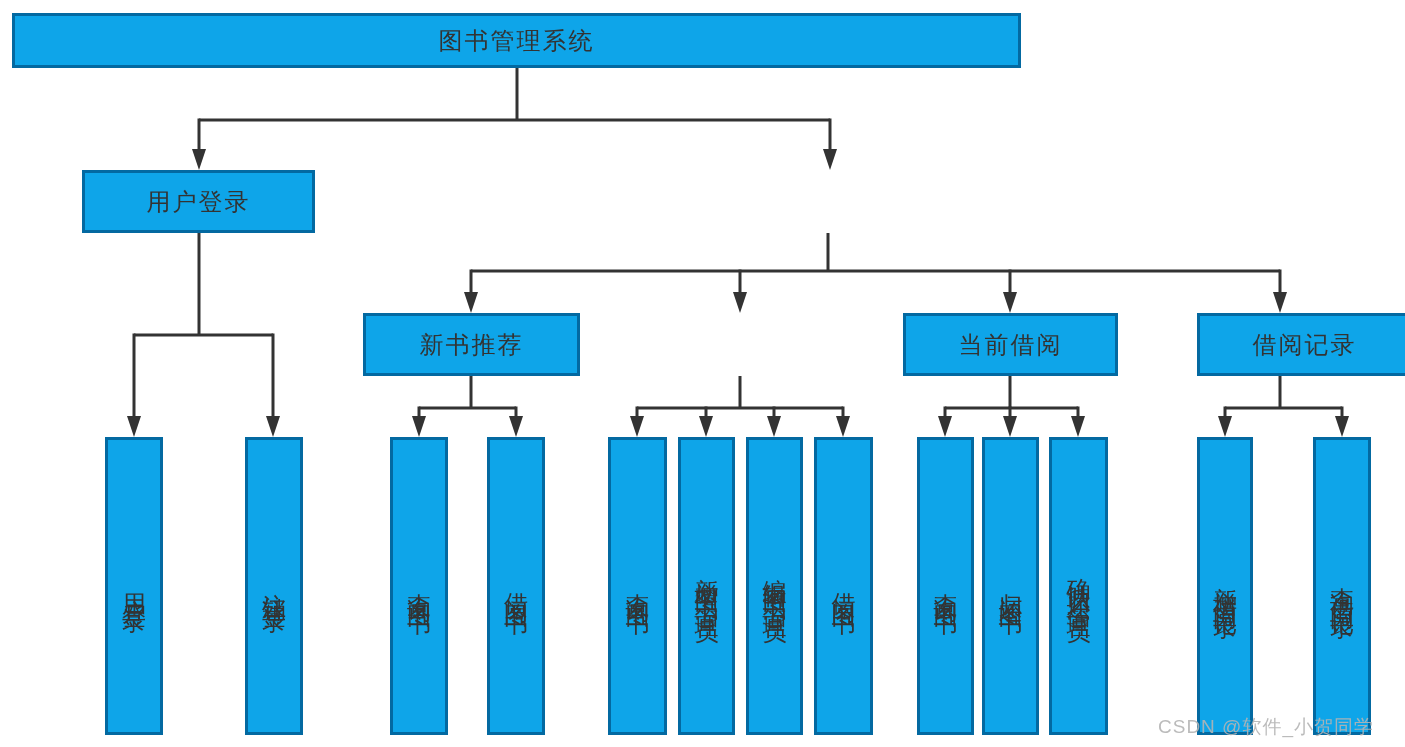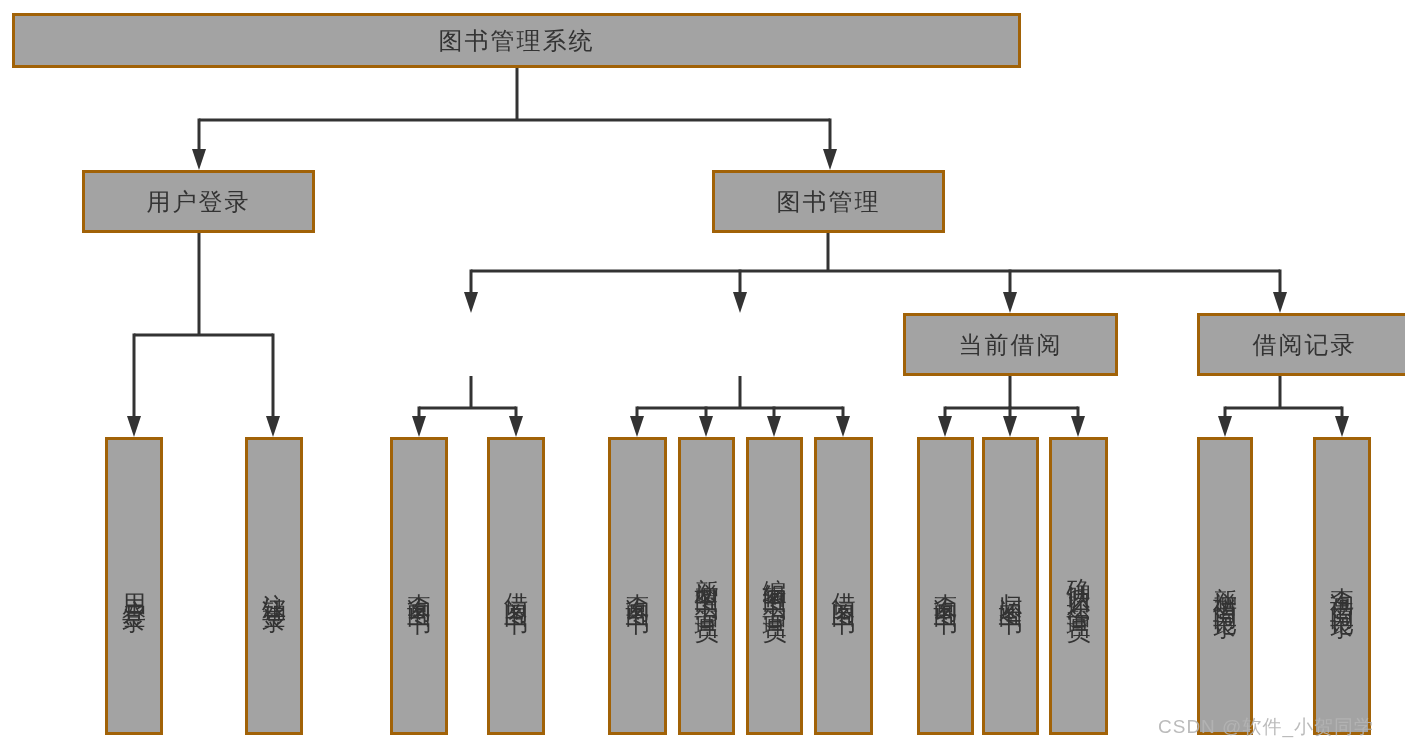--- a/index.html
+++ b/index.html
@@ -8,22 +8,22 @@
     width: 1405px;
     height: 747px;
     background: #ffffff;
     font-family: "Liberation Sans", sans-serif;
     overflow: hidden;
   }
   #connectors { position: absolute; left: 0; top: 0; z-index: 1; }
   .node {
     position: absolute;
     box-sizing: border-box;
-    border: 3px solid #a16207;
-    background: #a3a3a3;
+    border: 3px solid #0369a1;
+    background: #0ea5e9;
     color: #333333;
     display: flex;
     align-items: center;
     justify-content: center;
     font-size: 24px;
     letter-spacing: 2px;
     z-index: 2;
     line-height: 1;
   }
   .hbox { height: 63px; }
@@ -150,22 +150,22 @@
       <path d="M1225 406.5 V419"></path>
       <path d="M1342 406.5 V419"></path>
       <polygon points="1218,416 1232,416 1225,437"></polygon>
       <polygon points="1335,416 1349,416 1342,437"></polygon>
     </g>
   </svg>
 
   <div class="node hbox" id="b-root">图书管理系统</div>
 
   <div class="node hbox" id="b-login">用户登录</div>
-  <div class="node hbox" id="b-mgmt">图书管理</div>
 
+  <div class="node hbox" id="b-newbook">新书推荐</div>
   <div class="node hbox" id="b-current">当前借阅</div>
   <div class="node hbox" id="b-record">借阅记录</div>
 
   <div class="node vbox" id="v-login-1">用户登录</div>
   <div class="node vbox" id="v-login-2">注销登录</div>
 
   <div class="node vbox" id="v-new-1">查询图书</div>
   <div class="node vbox" id="v-new-2">借阅图书</div>
 
   <div class="node vbox" id="v-bor-1">查询图书</div>

